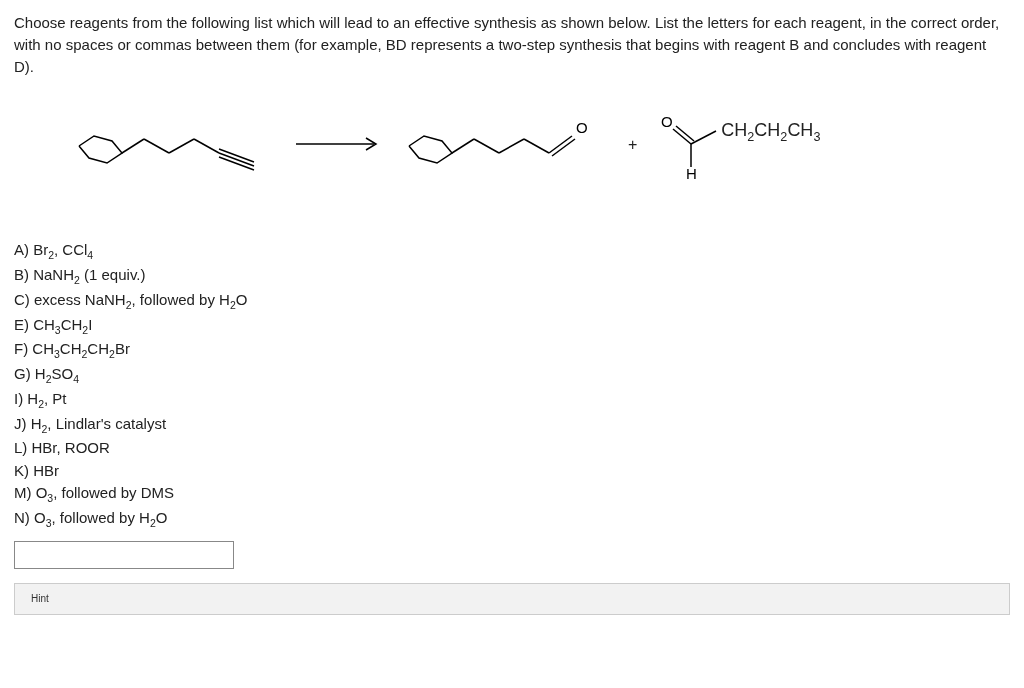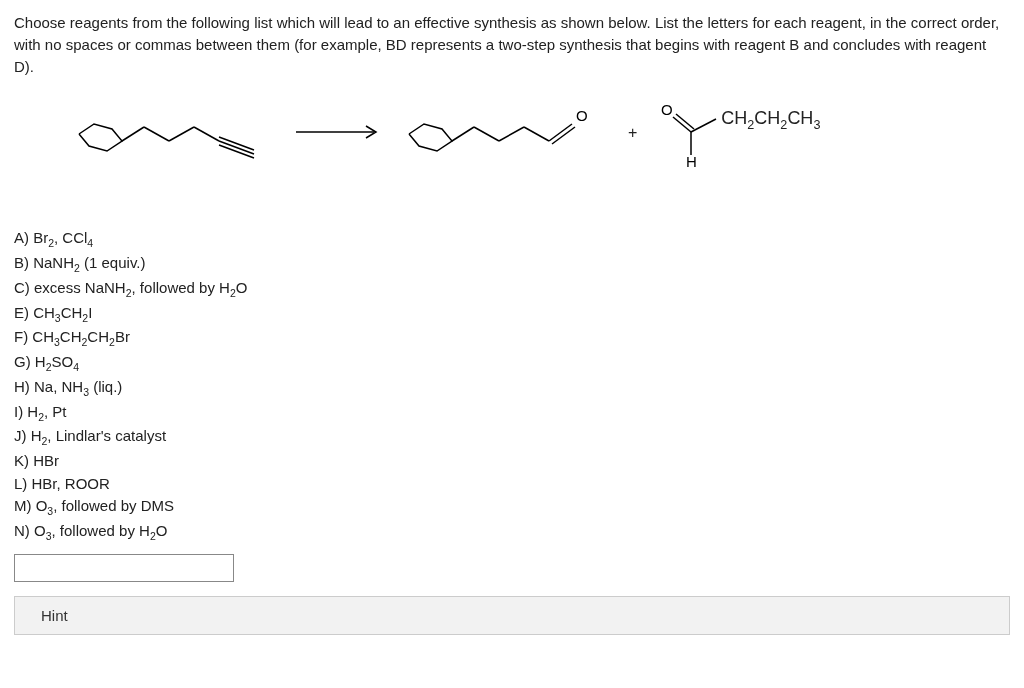--- a/index.html
+++ b/index.html
@@ -5,21 +5,21 @@
   body {
     font-family: Arial, Helvetica, sans-serif;
     font-size: 15px;
     color: #222;
     margin: 0;
     padding: 12px 14px;
     width: 1024px;
     box-sizing: border-box;
     line-height: 1.45;
   }
-  .instr { margin-bottom: 20px; }
+  .instr { margin-bottom: 32px; }
   .reaction {
     display:flex;
     align-items:center;
     justify-content:flex-start;
     gap: 20px;
     margin: 10px 0 60px 60px;
   }
   .mol { display:inline-block; }
   .arrow svg { display:block; }
   .plus { font-size: 16px; margin: 0 4px; }
@@ -32,22 +32,22 @@
     height: 28px;
     border: 1px solid #888;
     font-size: 14px;
     padding: 2px 6px;
     box-sizing: border-box;
     margin-bottom: 14px;
   }
   .hint-bar {
     border: 1px solid #ccc;
     background: #f2f2f2;
-    padding: 8px 26px;
-    font-size: 15px;
+    padding: 8px 16px;
+    font-size: 10px;
     color:#333;
     cursor: pointer;
   }
   .butanal { display:flex; align-items:flex-start; }
 </style>
 </head>
 <body>
 
 
 
@@ -118,25 +118,24 @@
   </span>
 </div>
 
 <div class="reagent-list">
     <div class="reagent-row">A) Br<sub>2</sub>, CCl<sub>4</sub></div>
     <div class="reagent-row">B) NaNH<sub>2</sub> (1 equiv.)</div>
     <div class="reagent-row">C) excess NaNH<sub>2</sub>, followed by H<sub>2</sub>O</div>
     <div class="reagent-row">E) CH<sub>3</sub>CH<sub>2</sub>I</div>
     <div class="reagent-row">F) CH<sub>3</sub>CH<sub>2</sub>CH<sub>2</sub>Br</div>
     <div class="reagent-row">G) H<sub>2</sub>SO<sub>4</sub></div>
-    <div class="reagent-row">H) Na, NH<sub>3</sub> (liq.)</div>
     <div class="reagent-row">I) H<sub>2</sub>, Pt</div>
     <div class="reagent-row">J) H<sub>2</sub>, Lindlar's catalyst</div>
+    <div class="reagent-row">L) HBr, ROOR</div>
     <div class="reagent-row">K) HBr</div>
-    <div class="reagent-row">L) HBr, ROOR</div>
     <div class="reagent-row">M) O<sub>3</sub>, followed by DMS</div>
     <div class="reagent-row">N) O<sub>3</sub>, followed by H<sub>2</sub>O</div>
   </div>
 
 <input class="answer-input" type="text" value="" style="">
 
 <div class="hint-bar">Hint</div>
 
 
 

